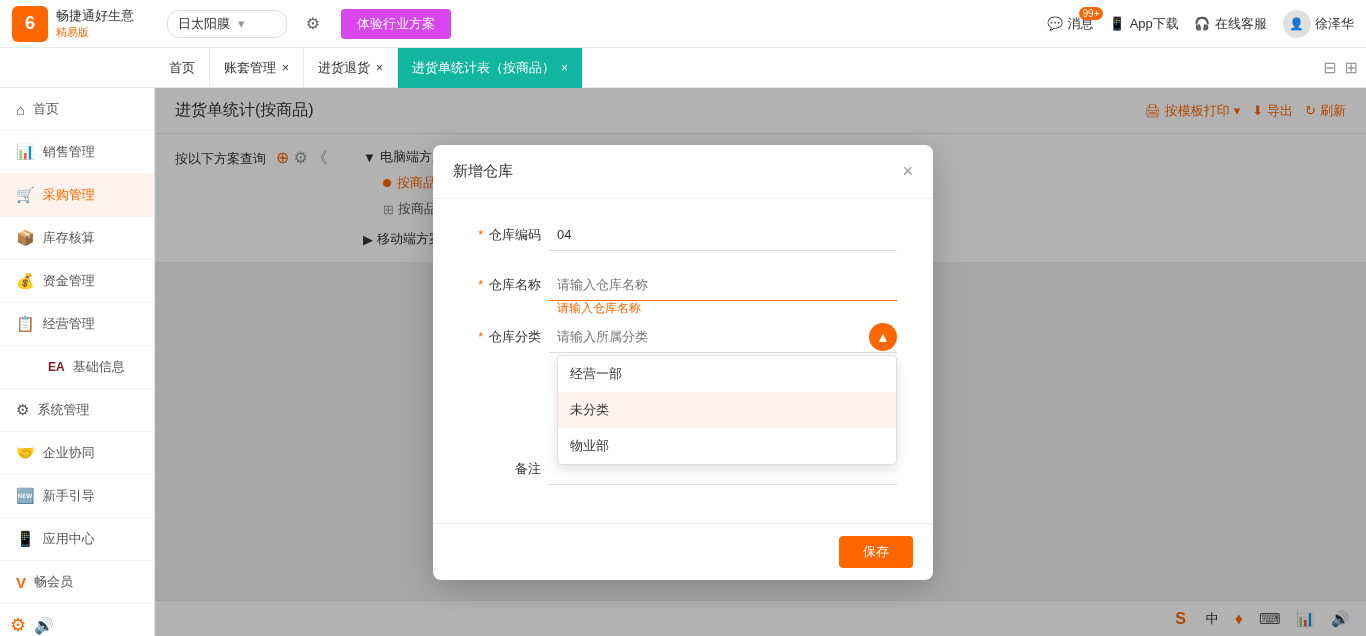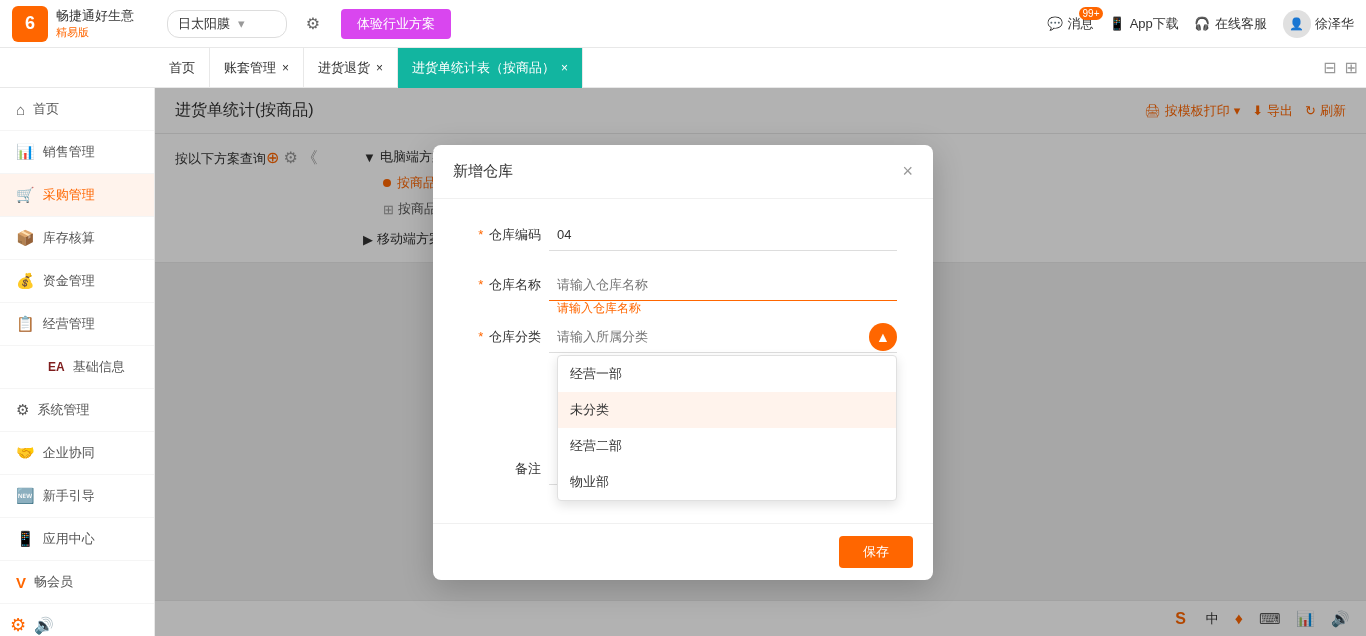--- a/index.html
+++ b/index.html
@@ -449,21 +449,21 @@
           <span>导出</span>
         </div>
         <div class="action-btn">
           <span>↻</span>
           <span>刷新</span>
         </div>
       </div>
     </div>
 
     <div class="filter-area">
-      <div style="display:flex;align-items:flex-start;gap:0;min-width:180px;">
+      <div style="display:flex;align-items:flex-start;gap:10px;min-width:180px;">
         <span class="filter-label">按以下方案查询</span>
         <div style="display:flex;gap:4px;">
           <span style="color:#f60;cursor:pointer;font-size:16px;line-height:28px;">⊕</span>
           <span style="color:#999;cursor:pointer;font-size:16px;line-height:28px;">⚙</span>
           <span style="color:#999;cursor:pointer;font-size:16px;line-height:28px;">《</span>
         </div>
       </div>
 
       <div class="scheme-tree">
         <div class="tree-section">
@@ -532,21 +532,20 @@
               <span>仓库分类</span>
             </label>
             <div class="form-input-wrapper">
               <input class="dropdown-input" type="text" placeholder="请输入所属分类" style="">
               <div class="dropdown-arrow">▲</div>
             </div>
 
             <div class="dropdown-list">
               <div class="dropdown-option">经营一部</div>
               <div class="dropdown-option highlighted">未分类</div>
-              <div class="dropdown-option">经营二部</div>
               <div class="dropdown-option">物业部</div>
             </div>
           </div>
 
           <div class="form-row" style="margin-top:100px;">
             <label class="form-label">
               <span>备注</span>
             </label>
             <textarea class="form-textarea" style=""></textarea>
           </div>

